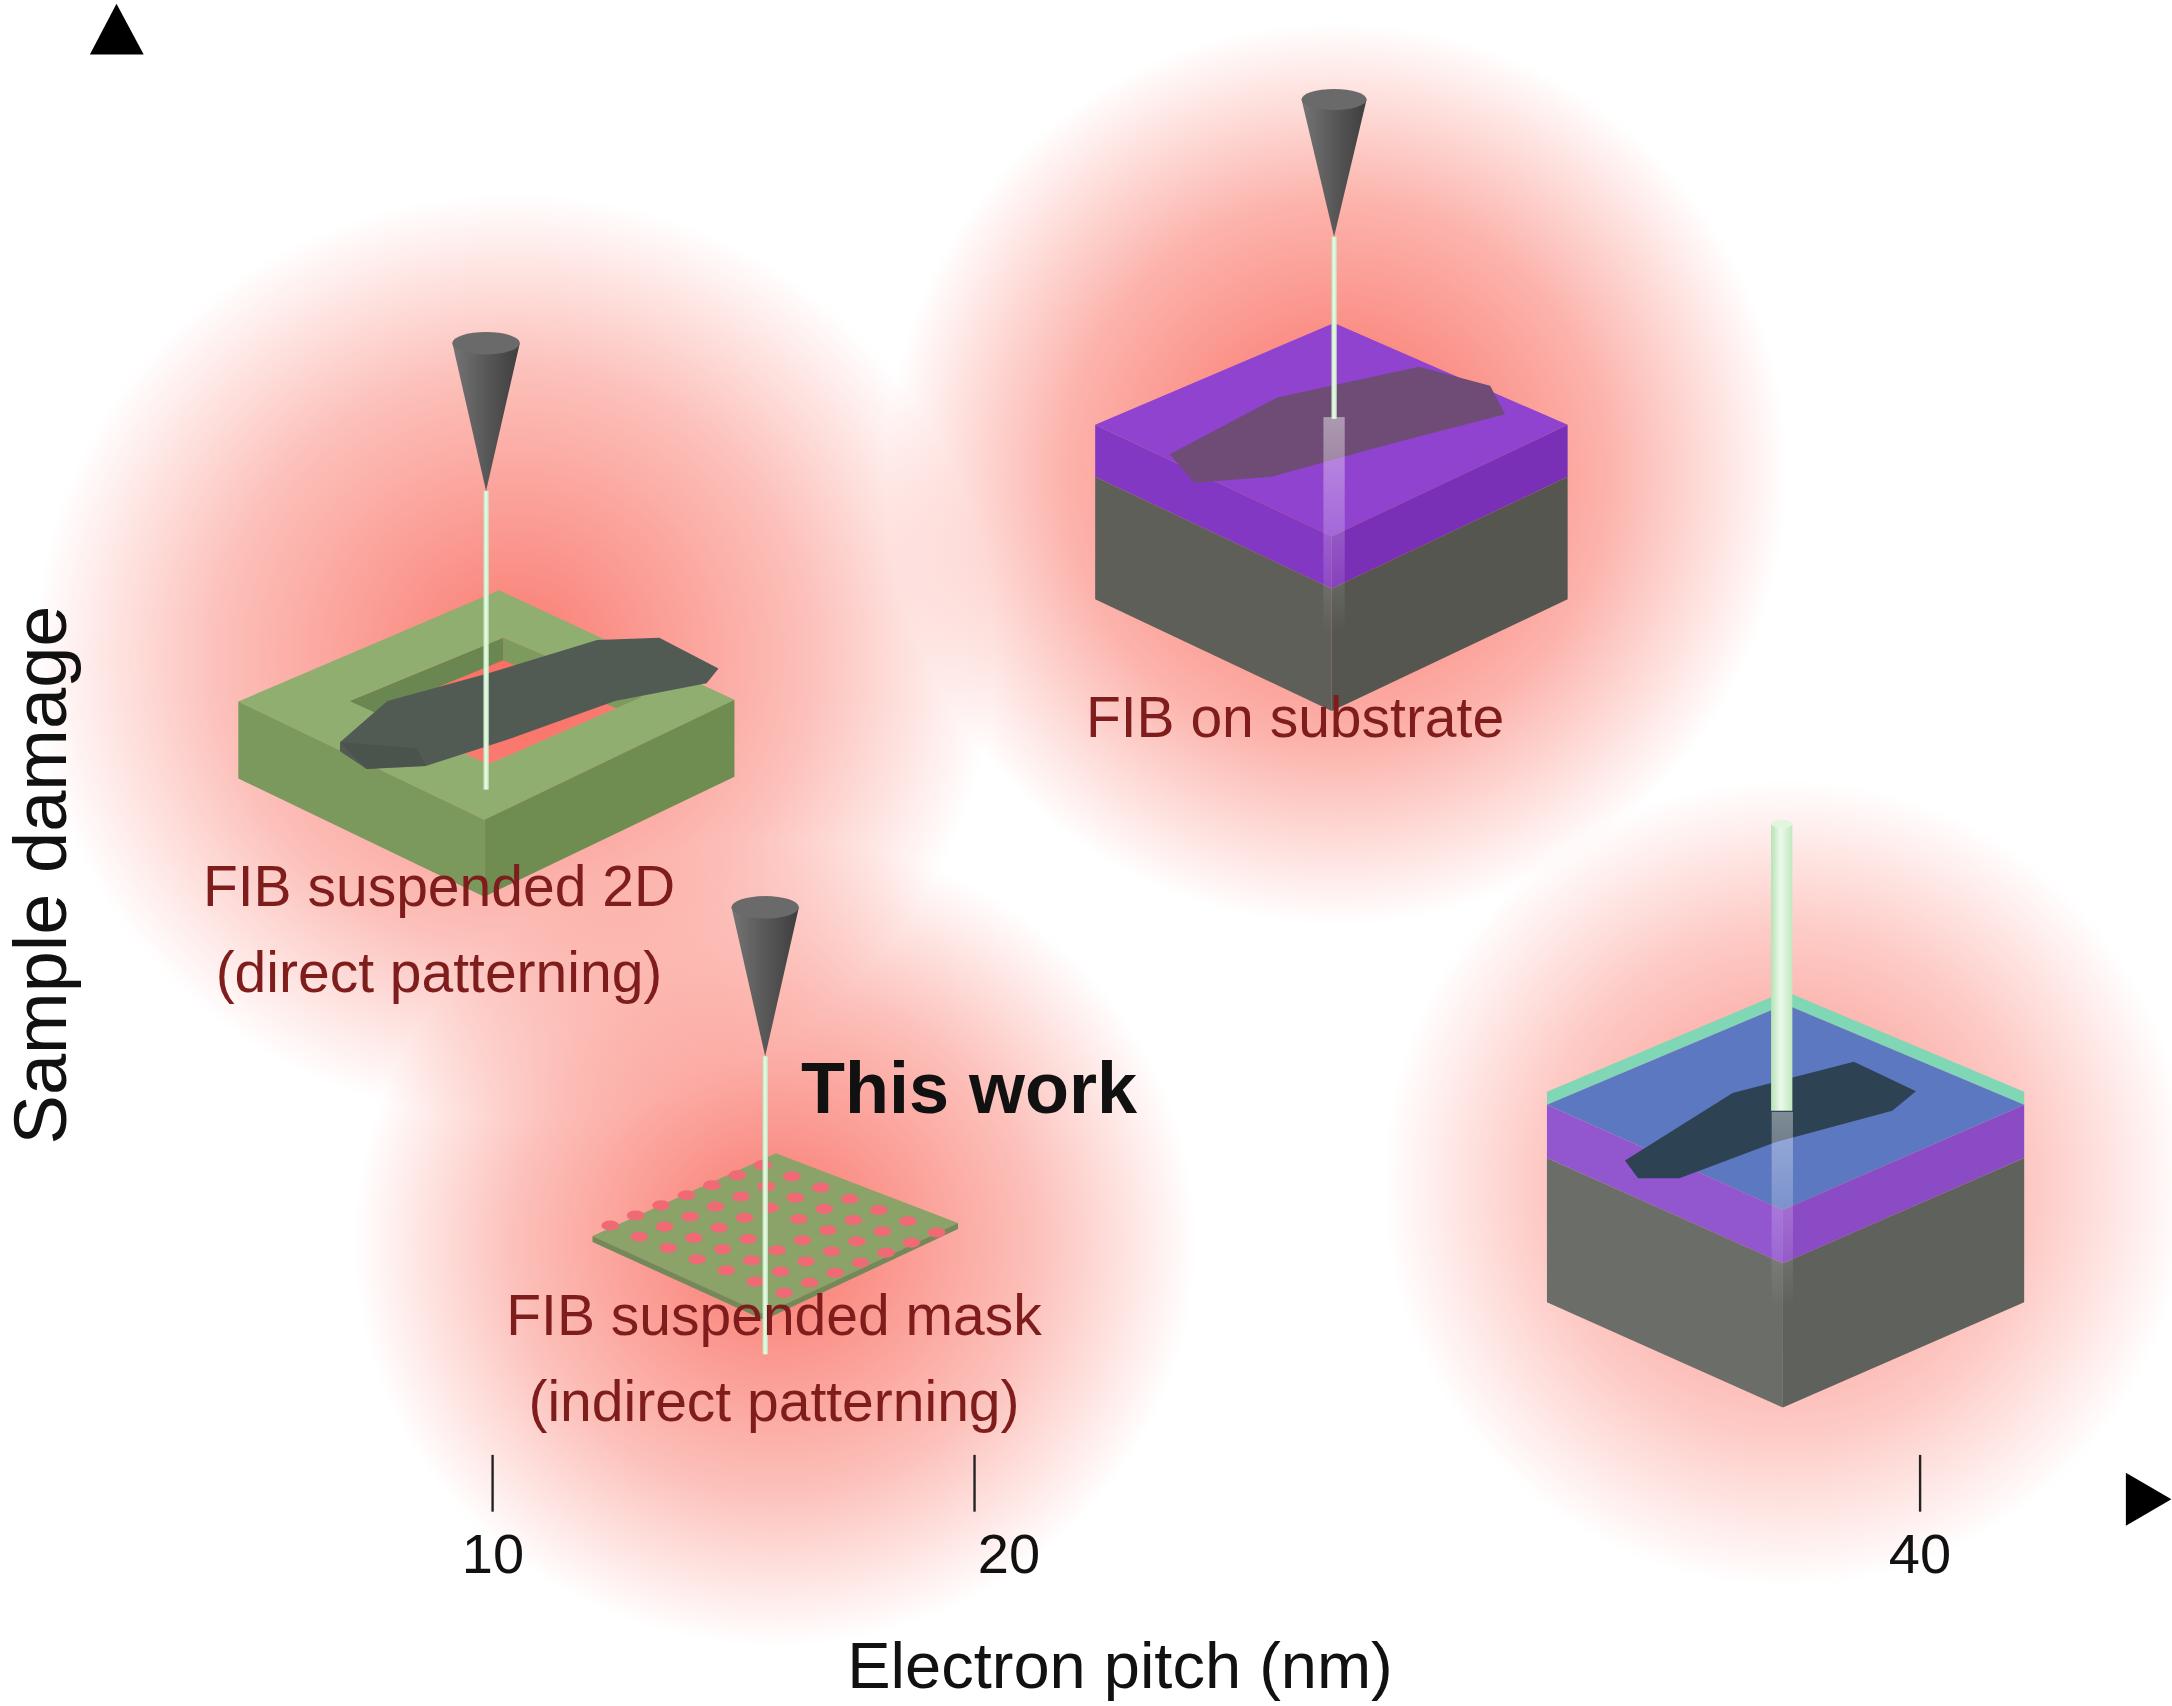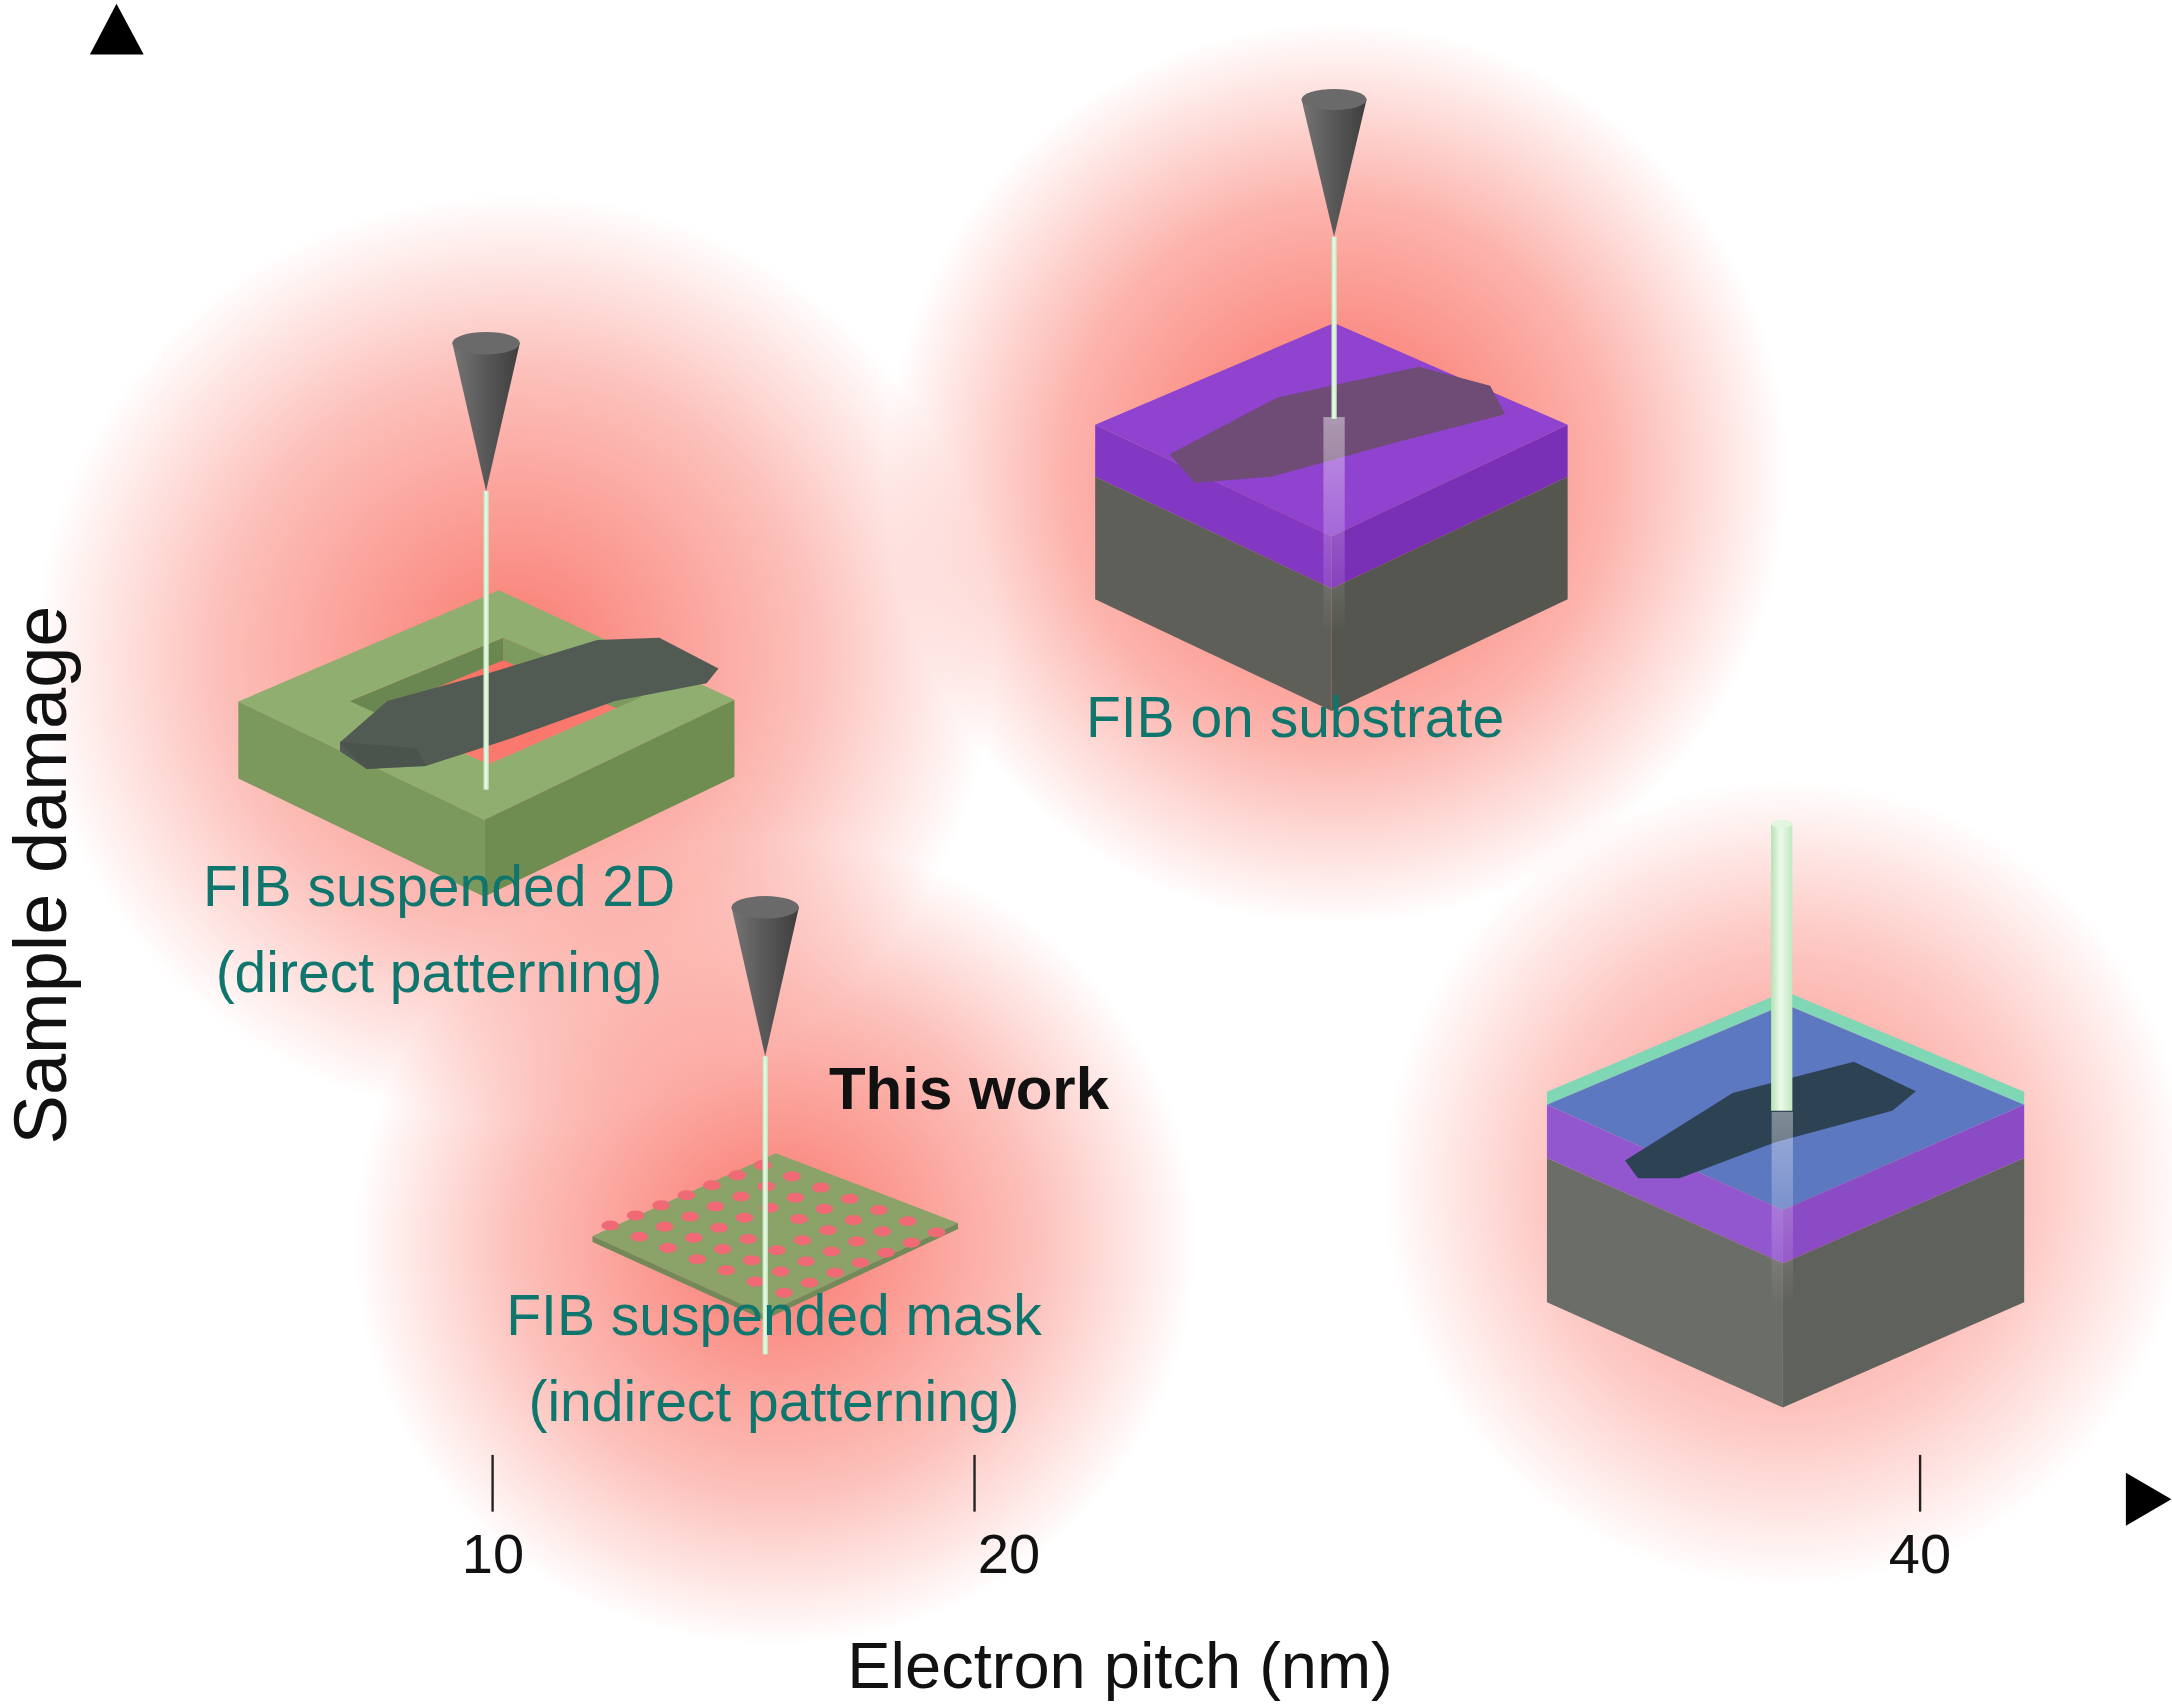--- a/index.html
+++ b/index.html
@@ -22,25 +22,25 @@
     background:radial-gradient(ellipse at center, rgba(248,100,88,0.88) 0%, rgba(250,135,124,0.52) 44%, rgba(255,255,255,0) 71%);
   }
   #glow-ebl {
     left:1384px; top:781px; width:804px; height:804px;
     background:radial-gradient(ellipse at center, rgba(249,110,98,0.80) 0%, rgba(251,140,130,0.46) 44%, rgba(255,255,255,0) 71%);
   }
   svg.scene { position:absolute; left:0; top:0; }
   .label {
     position:absolute; transform:translateX(-50%);
     text-align:center; font-size:57px; line-height:86px;
-    white-space:nowrap; color:#0f766e;
+    white-space:nowrap; color:#7f1d1d;
   }
   #this-work-label {
     position:absolute; transform:translateX(-50%);
-    font-weight:bold; font-size:60px; line-height:83px; white-space:nowrap;
+    font-weight:bold; font-size:72px; line-height:83px; white-space:nowrap;
   }
   #y-axis-label {
     position:absolute; left:40px; top:875px;
     transform:translate(-50%,-50%) rotate(-90deg);
     font-size:74px; white-space:nowrap;
   }
   #x-axis-title {
     position:absolute; left:1120px; top:1628px; transform:translateX(-50%);
     font-size:65px; white-space:nowrap;
   }

